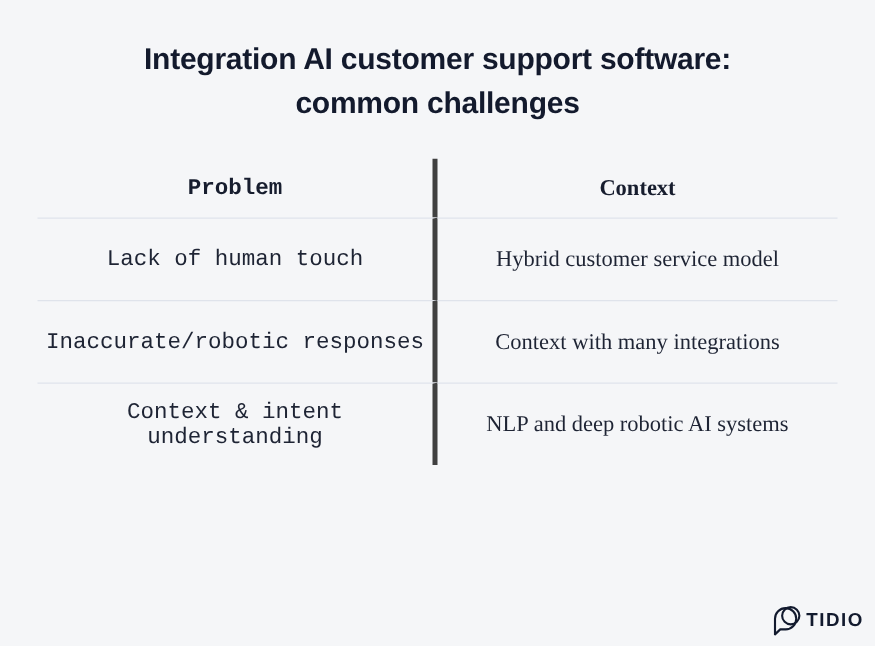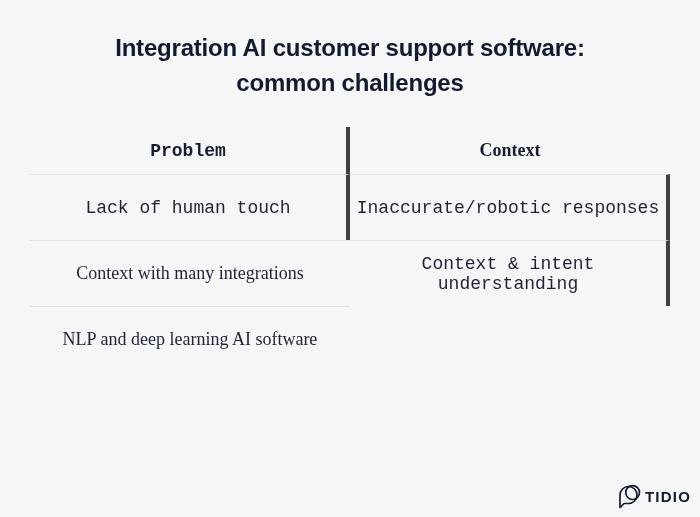--- a/index.html
+++ b/index.html
@@ -65,27 +65,28 @@
 <h1 class="title">
   <div>Integration AI customer support software:</div>
   <div>common challenges</div>
 </h1>
 
 <div class="table">
   <div class="cell head col-left">Problem</div>
   <div class="cell head">Context</div>
 
   <div class="cell col-left row-line">Lack of human touch</div>
+  <div class="cell row-line">Hybrid customer service model</div>
 
   <div class="cell col-left row-line">Inaccurate/robotic responses</div>
 
   <div class="cell row-line">Context with many integrations</div>
 
   <div class="cell col-left row-line">Context &amp; intent understanding</div>
-  <div class="cell row-line">NLP and deep learning AI software</div>
+  <div class="cell row-line">NLP and deep robotic AI systems</div>
 </div>
 
 <div class="logo">
   <span>
     <svg class="logo-icon" width="25" height="27" viewBox="0 0 25 27" fill="none" xmlns="http://www.w3.org/2000/svg">
       <path d="M3 24.5 L3 12 A8.5 8.5 0 1 1 11.5 20.5 L7.2 20.5 Z" stroke="#121a2e" stroke-width="1.7" fill="none" stroke-linejoin="round"></path>
       <circle cx="15.6" cy="9.6" r="6.9" stroke="#121a2e" stroke-width="1.7" fill="none"></circle>
     </svg>
   </span>
   <span class="logo-text">TIDIO</span>

